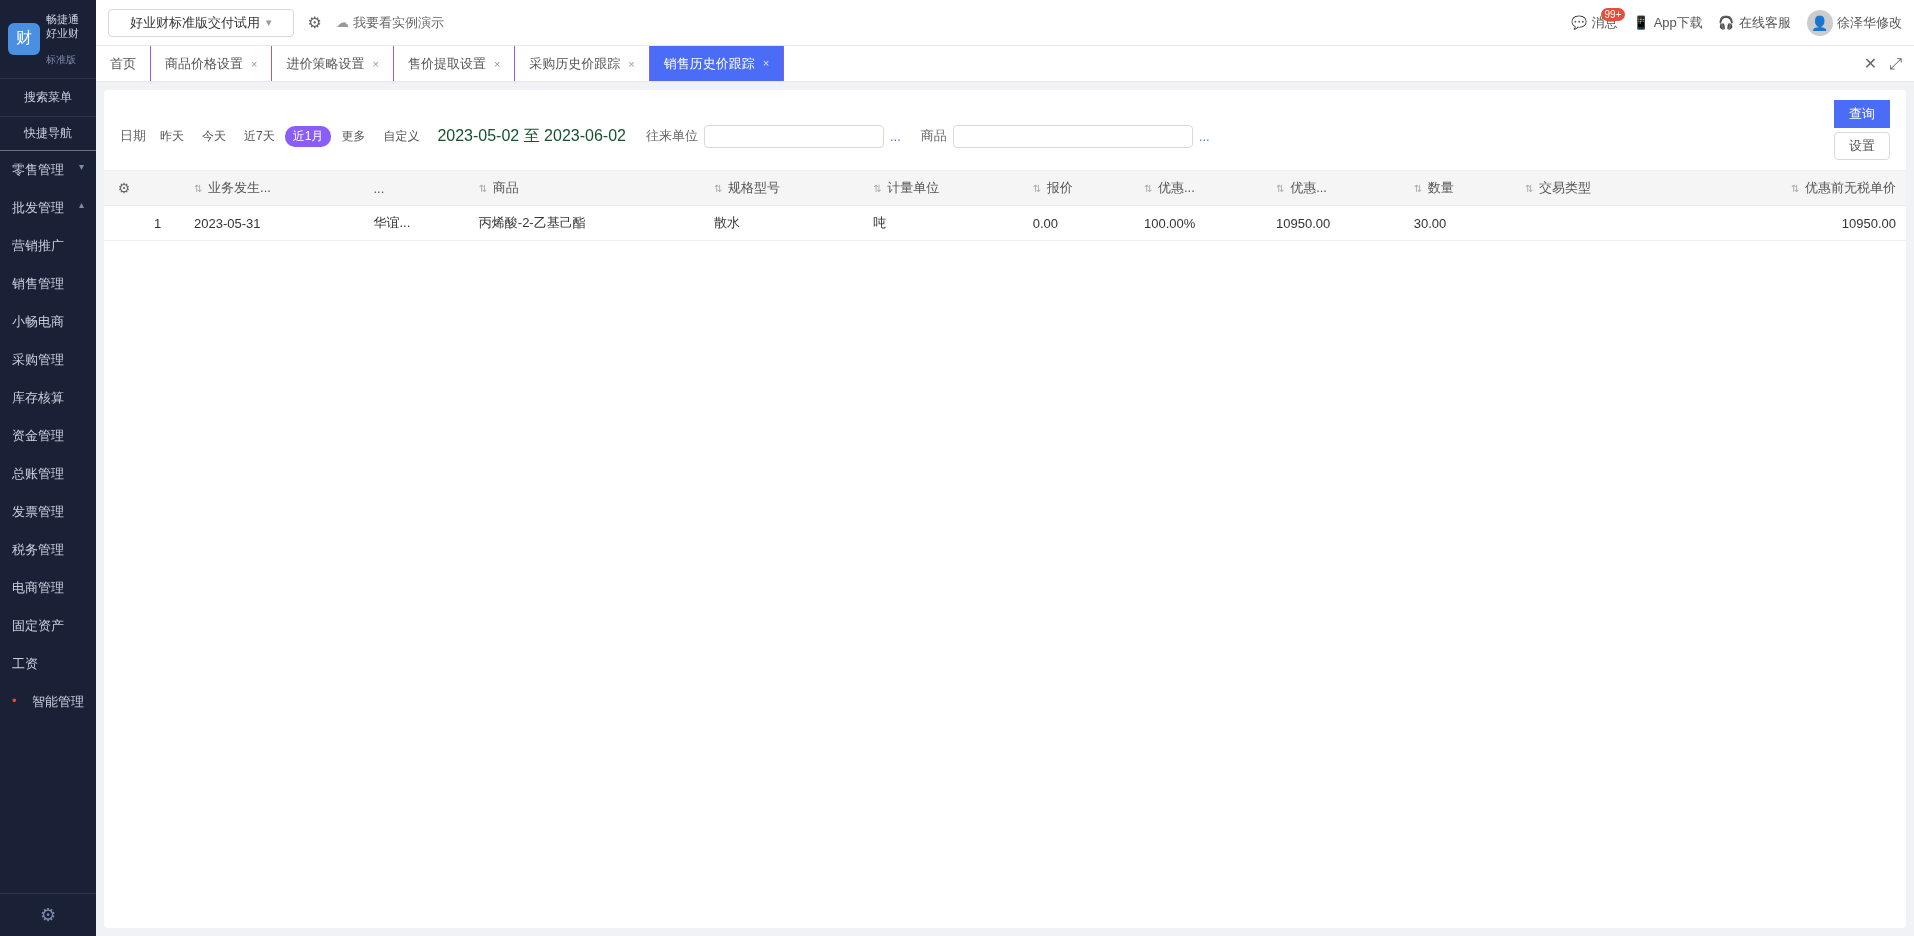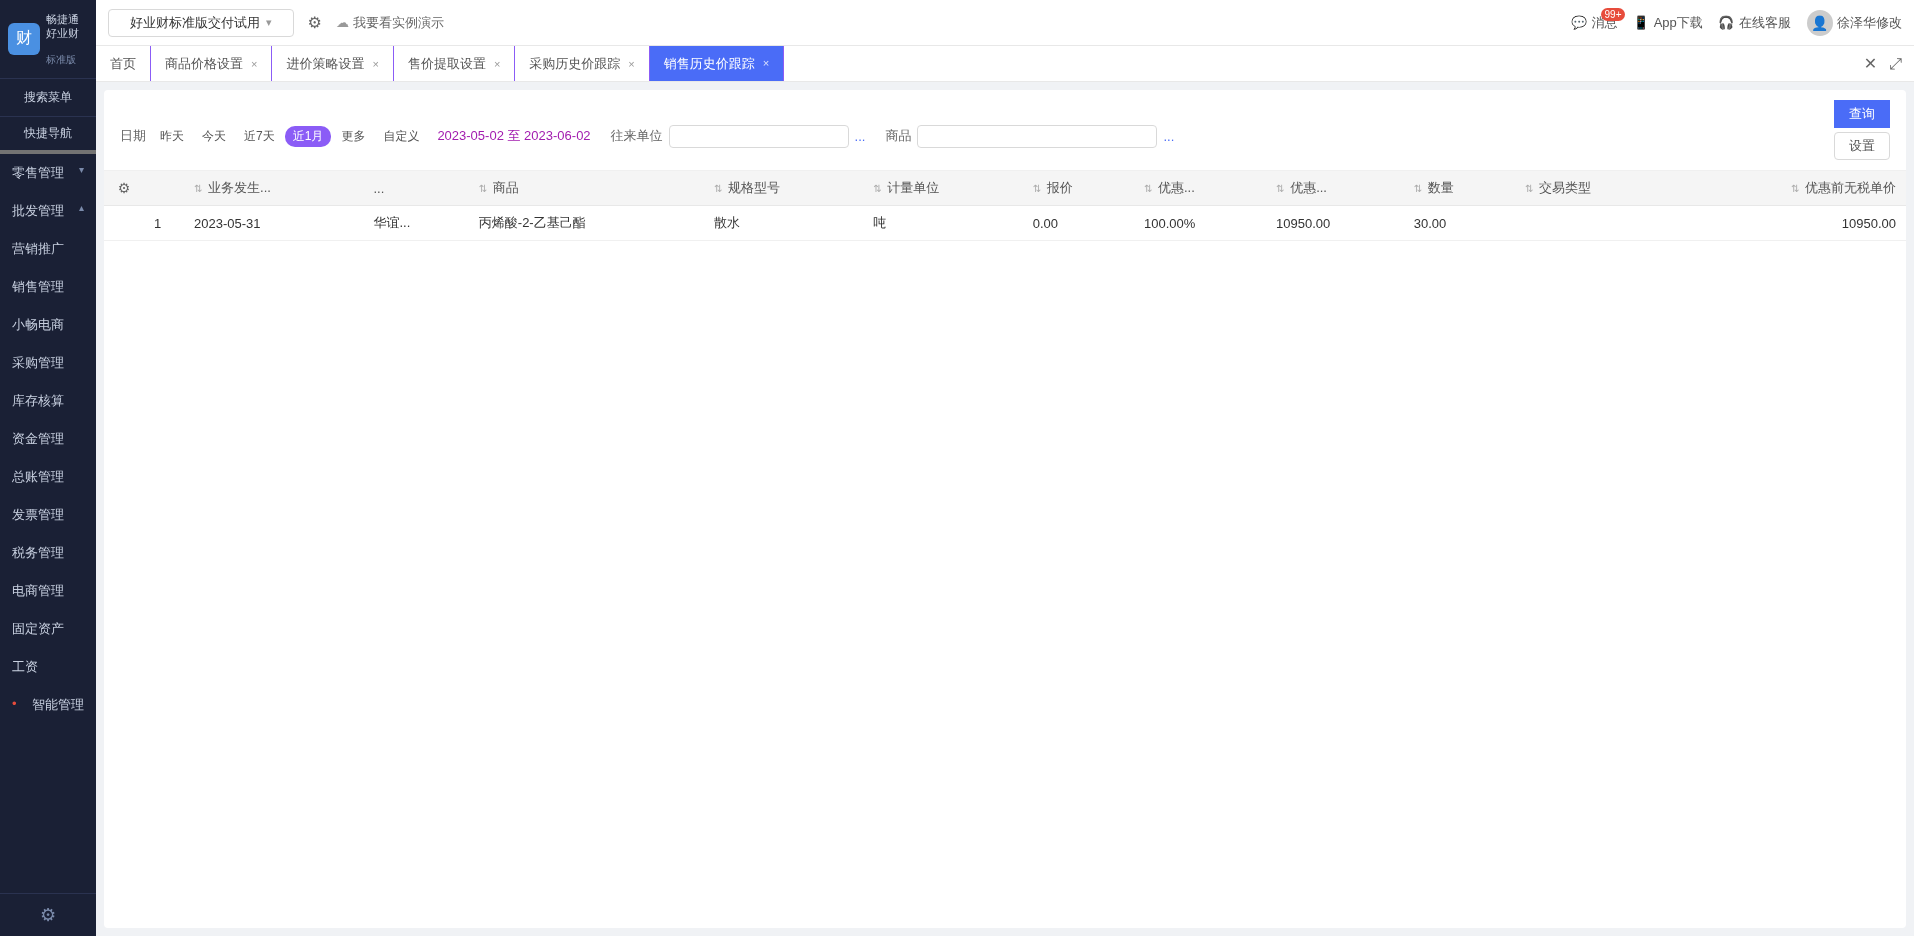--- a/index.html
+++ b/index.html
@@ -51,21 +51,21 @@
       border-bottom: 1px solid #2a3250;
     }
 
     .sidebar-nav {
       padding: 4px 0;
       text-align: center;
       font-size: 12px;
       color: #c8d0e0;
       cursor: pointer;
       padding: 8px 4px;
-      border-bottom: 4px solid #737373;
+      border-bottom: 1px solid #737373;
     }
 
     .sidebar-item {
       display: flex;
       justify-content: space-between;
       padding: 10px 12px;
       cursor: pointer;
       font-size: 13px;
       color: #c8d0e0;
     }
@@ -305,22 +305,22 @@
       font-size: 12px;
       color: #555;
       border-radius: 10px;
     }
     .date-option.active {
       background: #8b5cf6;
       color: white;
       border-radius: 10px;
     }
     .date-range-text {
-      font-size: 13px;
-      color: #a21caf;
+      font-size: 16px;
+      color: #14532d;
       margin-left: 4px;
     }
     .filter-input {
       border: 1px solid #d9d9d9;
       border-radius: 4px;
       padding: 3px 8px;
       font-size: 13px;
       width: 160px;
       outline: none;
     }

